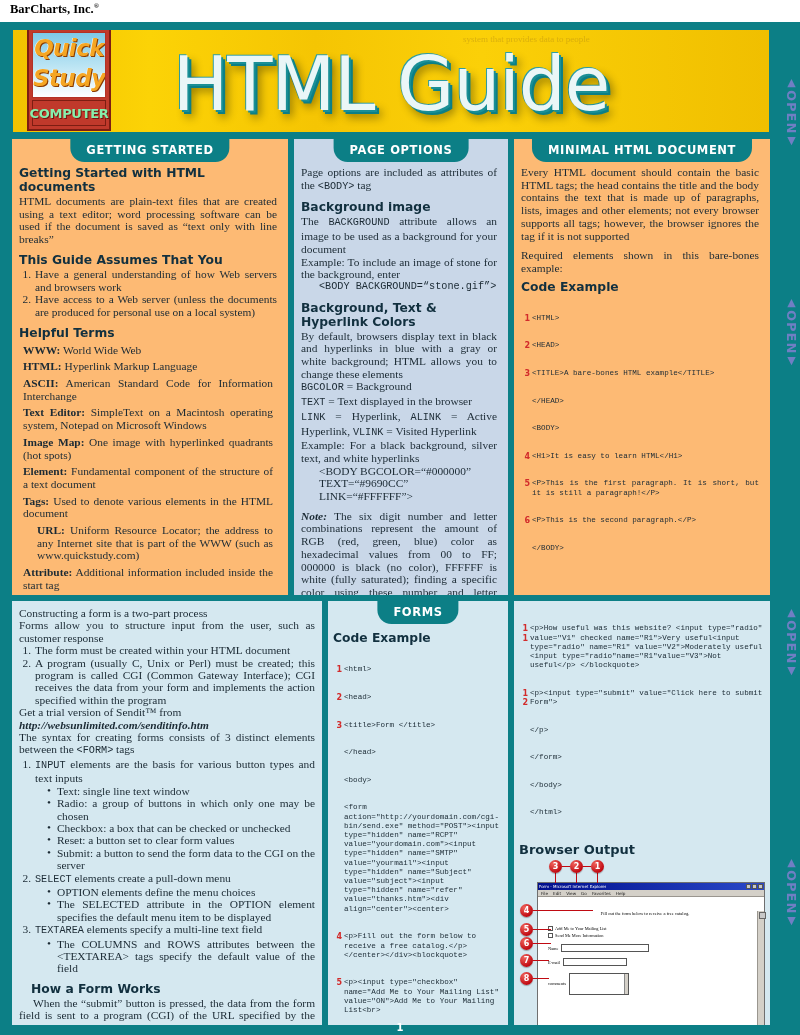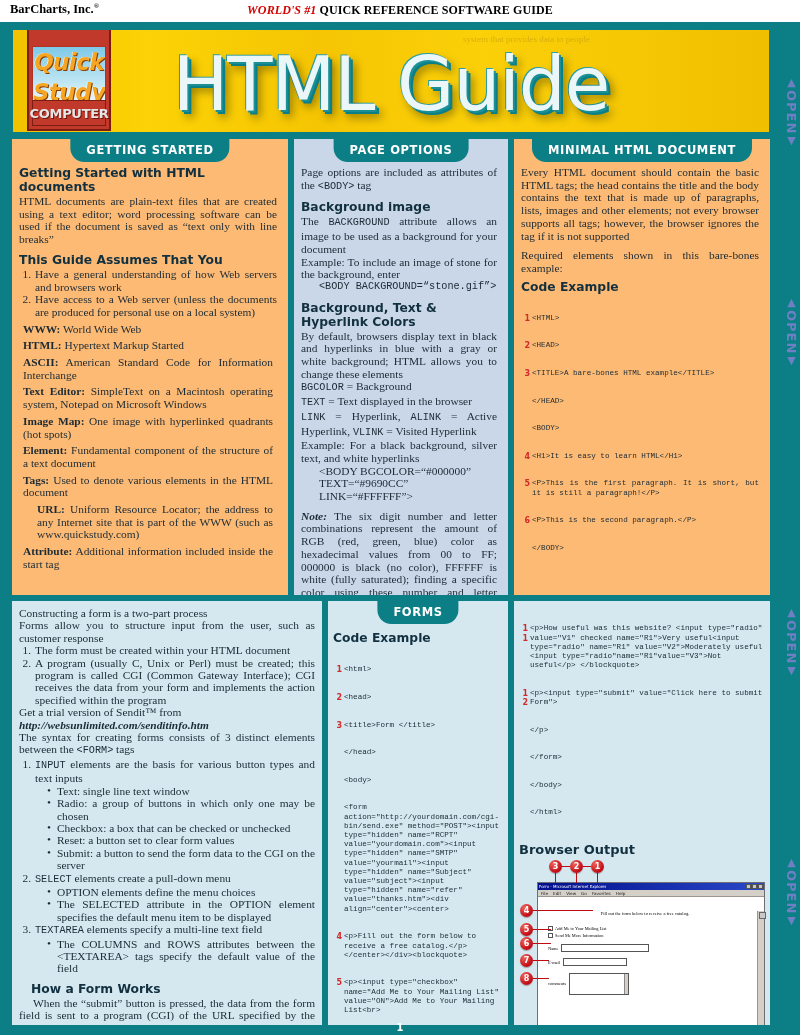--- a/index.html
+++ b/index.html
@@ -69,41 +69,41 @@
 
   
   .qslogo {
     position:absolute; left:14px; top:-3px;
     width:84px; height:104px;
     background:#c0392b;
     border:2px solid #7d1d12;
     z-index:5;
   }
   .qs-top {
-    position:relative; margin:17px 3px 0 3px; height:66px;
+    position:relative; margin:3px 3px 0 3px; height:66px;
     background:linear-gradient(180deg,#7ec9e8 0%,#bfe6f4 55%,#ffffff 100%);
     border:1px solid #b33225;
     overflow:hidden;
   }
   .qs-top .qs-word {
     font-family:"DejaVu Sans", sans-serif;
     font-style:italic; font-weight:bold;
     font-size:23px; color:#f5a623;
     text-shadow:1px 1px 0 #8a3b00, -0.5px -0.5px 0 #fff;
     line-height:30px; text-align:center;
     letter-spacing:-0.6px;
   }
   .qs-bottom {
     position:absolute; left:3px; right:3px; bottom:3px; height:26px;
     background:#c0392b; border:1px solid #7d1d12;
     display:flex; align-items:center; justify-content:center;
   }
   .qs-bottom span {
     font-family:"DejaVu Sans", sans-serif;
-    font-weight:bold; font-size:13px; color:#e5e5e5;
+    font-weight:bold; font-size:13px; color:#86efac;
     letter-spacing:-0.3px;
     text-shadow:1px 1px 0 #6e1810;
   }
 
   
   .opentab {
     position:absolute; right:1px;
     width:20px;
     color:#6f7fc4;
     font-family:"DejaVu Sans", sans-serif;
@@ -269,23 +269,20 @@
     font-weight:bold; font-size:10px;
   }
 </style>
 </head>
 <body>
 
 <div class="masthead">
   <div class="barcharts">
     <span>BarCharts, Inc.</span><sup>®</sup>
   </div>
-  <div class="worldsline">
-    <span class="red">WORLD'S #1</span><span> QUICK REFERENCE SOFTWARE GUIDE</span>
-  </div>
 </div>
 
 <div class="card">
 
   <div class="opentab" style="top:30px;height:120px;">
     <span class="tri">▲</span><span>OPEN</span><span class="tri">▼</span>
   </div>
   <div class="opentab" style="top:250px;height:120px;">
     <span class="tri">▲</span><span>OPEN</span><span class="tri">▼</span>
   </div>
@@ -317,23 +314,24 @@
       <div class="pbody">
         <h3 class="sub first">Getting Started with HTML documents</h3>
         <p class="pp">HTML documents are plain-text files that are created using a text editor; word processing software can be used if the document is saved as “text only with line breaks”</p>
 
         <h3 class="sub">This Guide Assumes That You</h3>
         <ol class="numlist">
           <li>Have a general understanding of how Web servers and browsers work</li>
           <li>Have access to a Web server (unless the documents are produced for personal use on a local system)</li>
         </ol>
 
+        <h3 class="sub">Helpful Terms</h3>
         <div class="terms">
           <div><span class="bd">WWW:</span><span> World Wide Web</span></div>
-          <div><span class="bd">HTML:</span><span> Hypertext Markup Started</span></div>
+          <div><span class="bd">HTML:</span><span> Hyperlink Markup Language</span></div>
           <div><span class="bd">ASCII:</span><span> American Standard Code for Information Interchange</span></div>
           <div><span class="bd">Text Editor:</span><span> SimpleText on a Macintosh operating system, Notepad on Microsoft Windows</span></div>
           <div><span class="bd">Image Map:</span><span> One image with hyperlinked quadrants (hot spots)</span></div>
           <div><span class="bd">Element:</span><span> Fundamental component of the structure of a text document</span></div>
           <div><span class="bd">Tags:</span><span> Used to denote various elements in the HTML document</span></div>
           <div class="indent"><span class="bd">URL:</span><span> Uniform Resource Locator; the address to any Internet site that is part of the WWW (such as www.quickstudy.com)</span></div>
           <div><span class="bd">Attribute:</span><span> Additional information included inside the start tag</span></div>
         </div>
       </div>
     </div>

